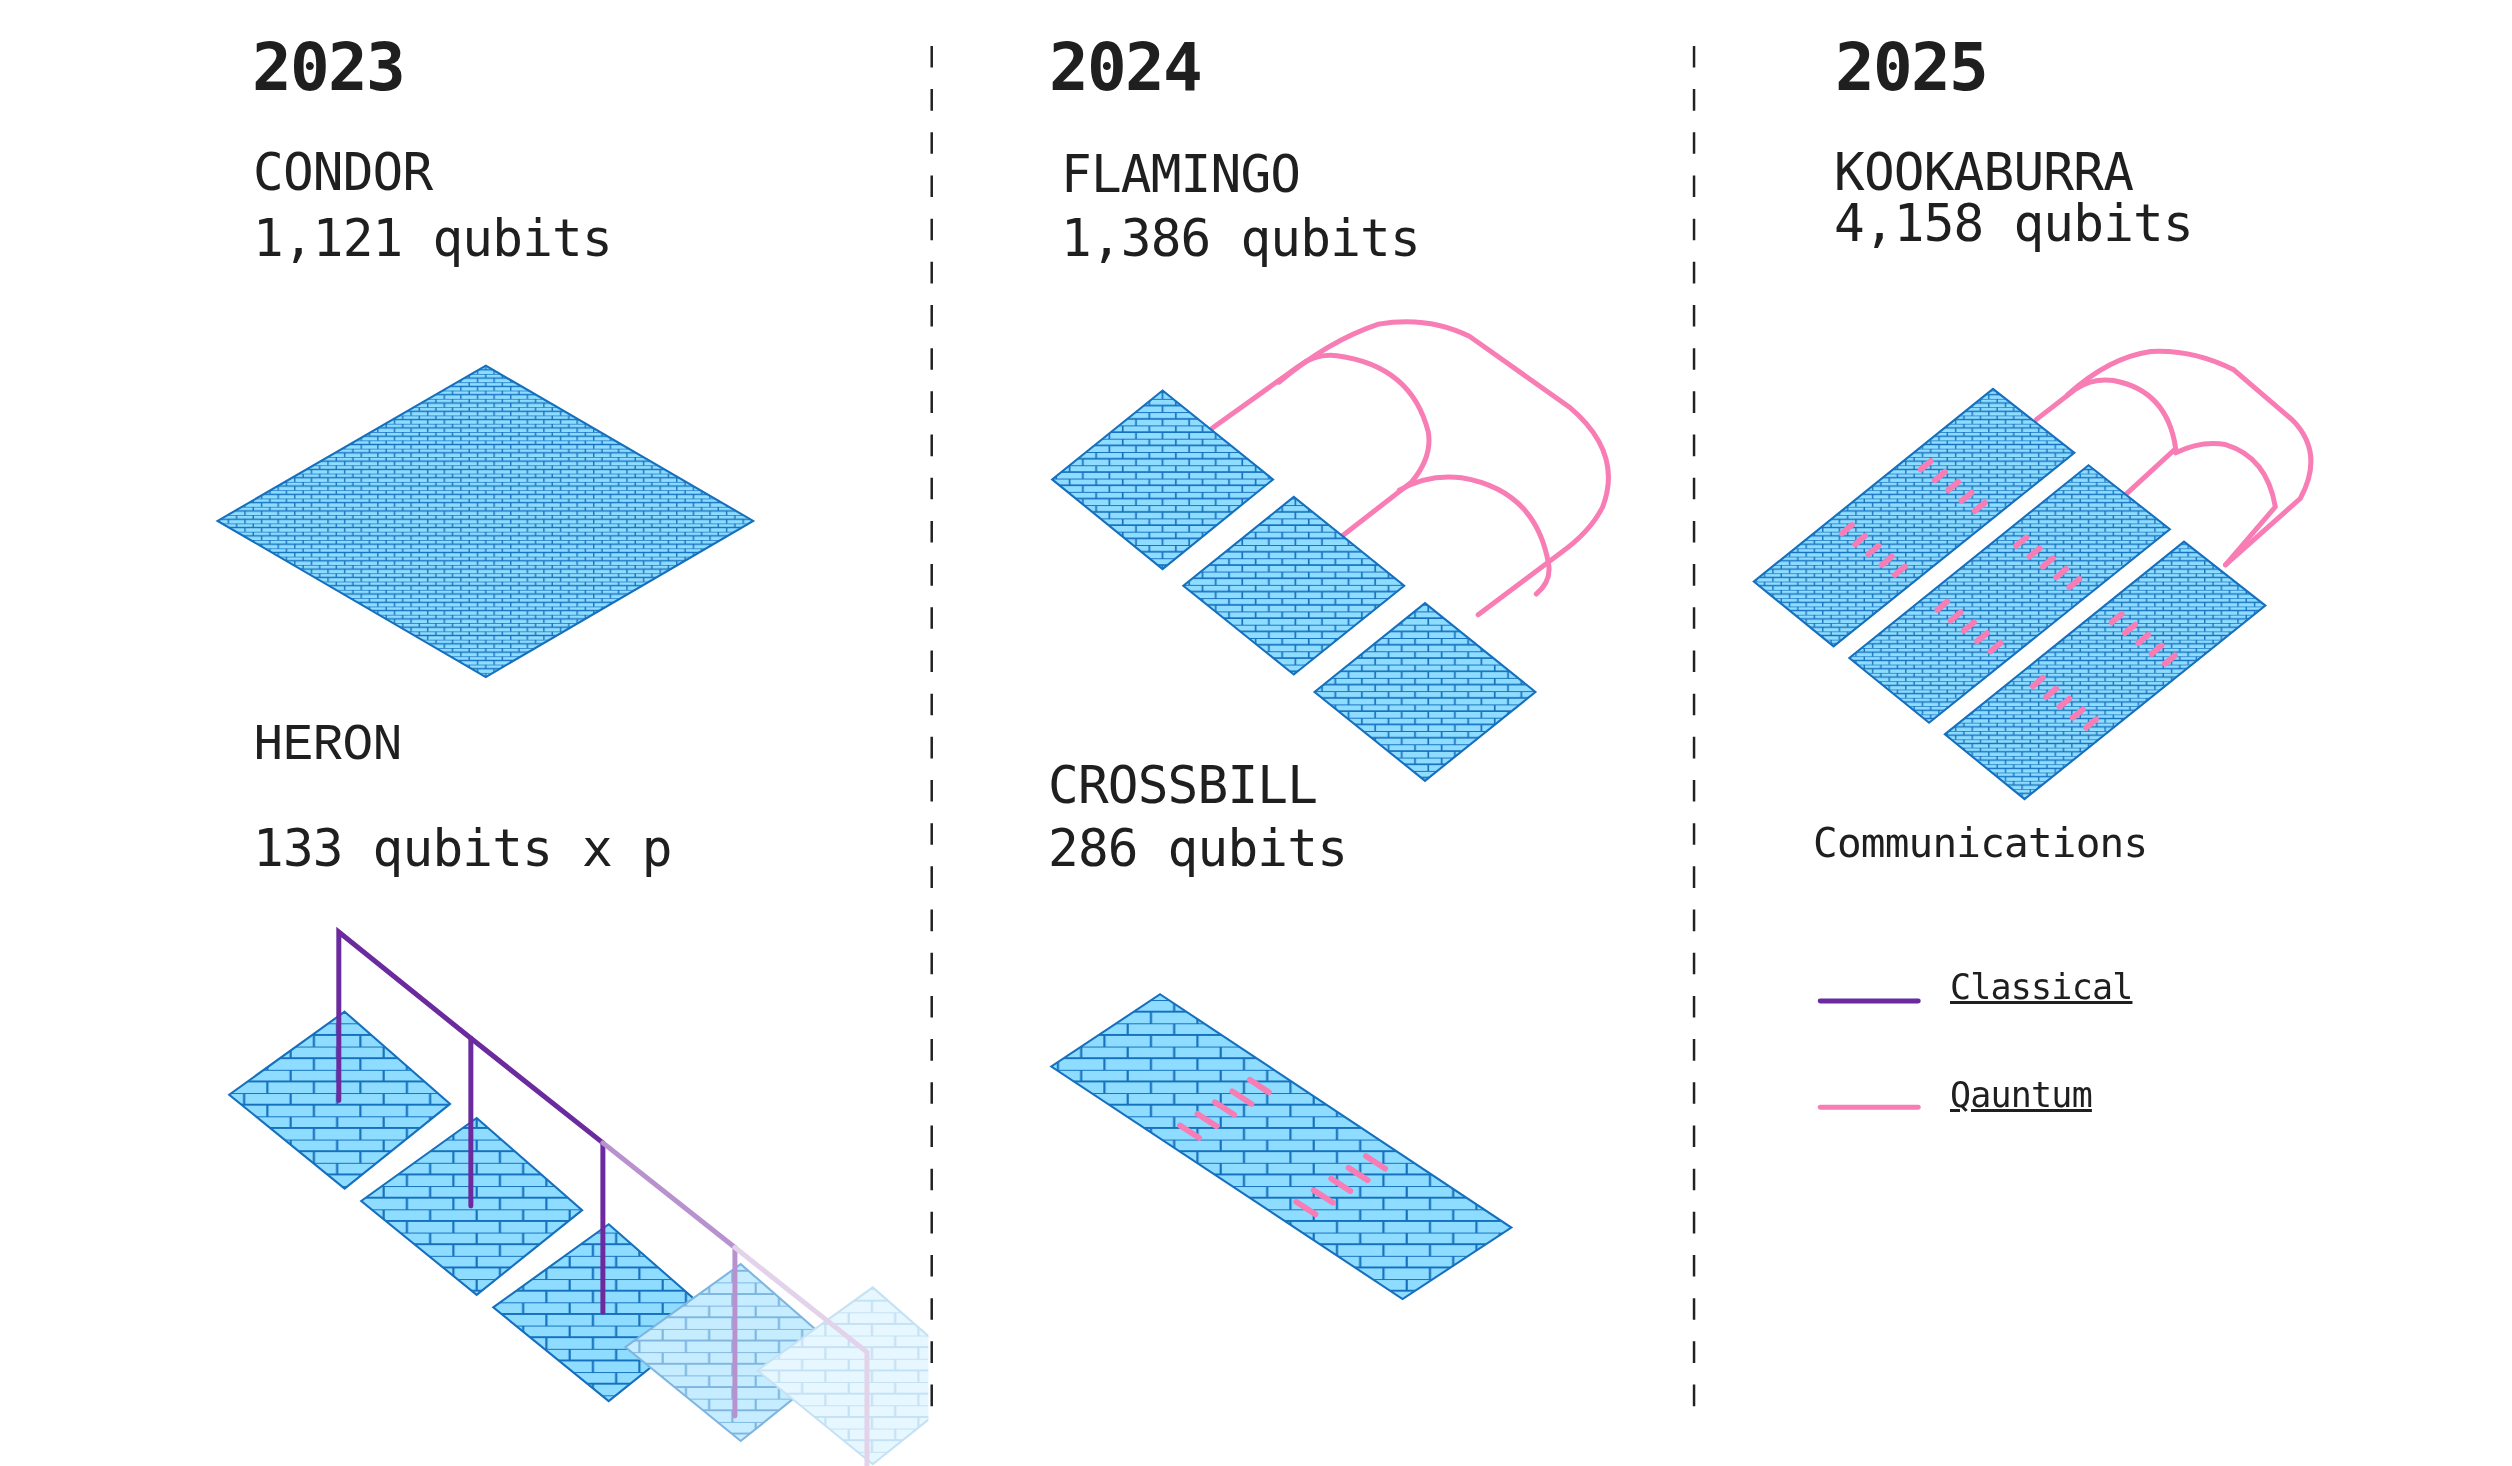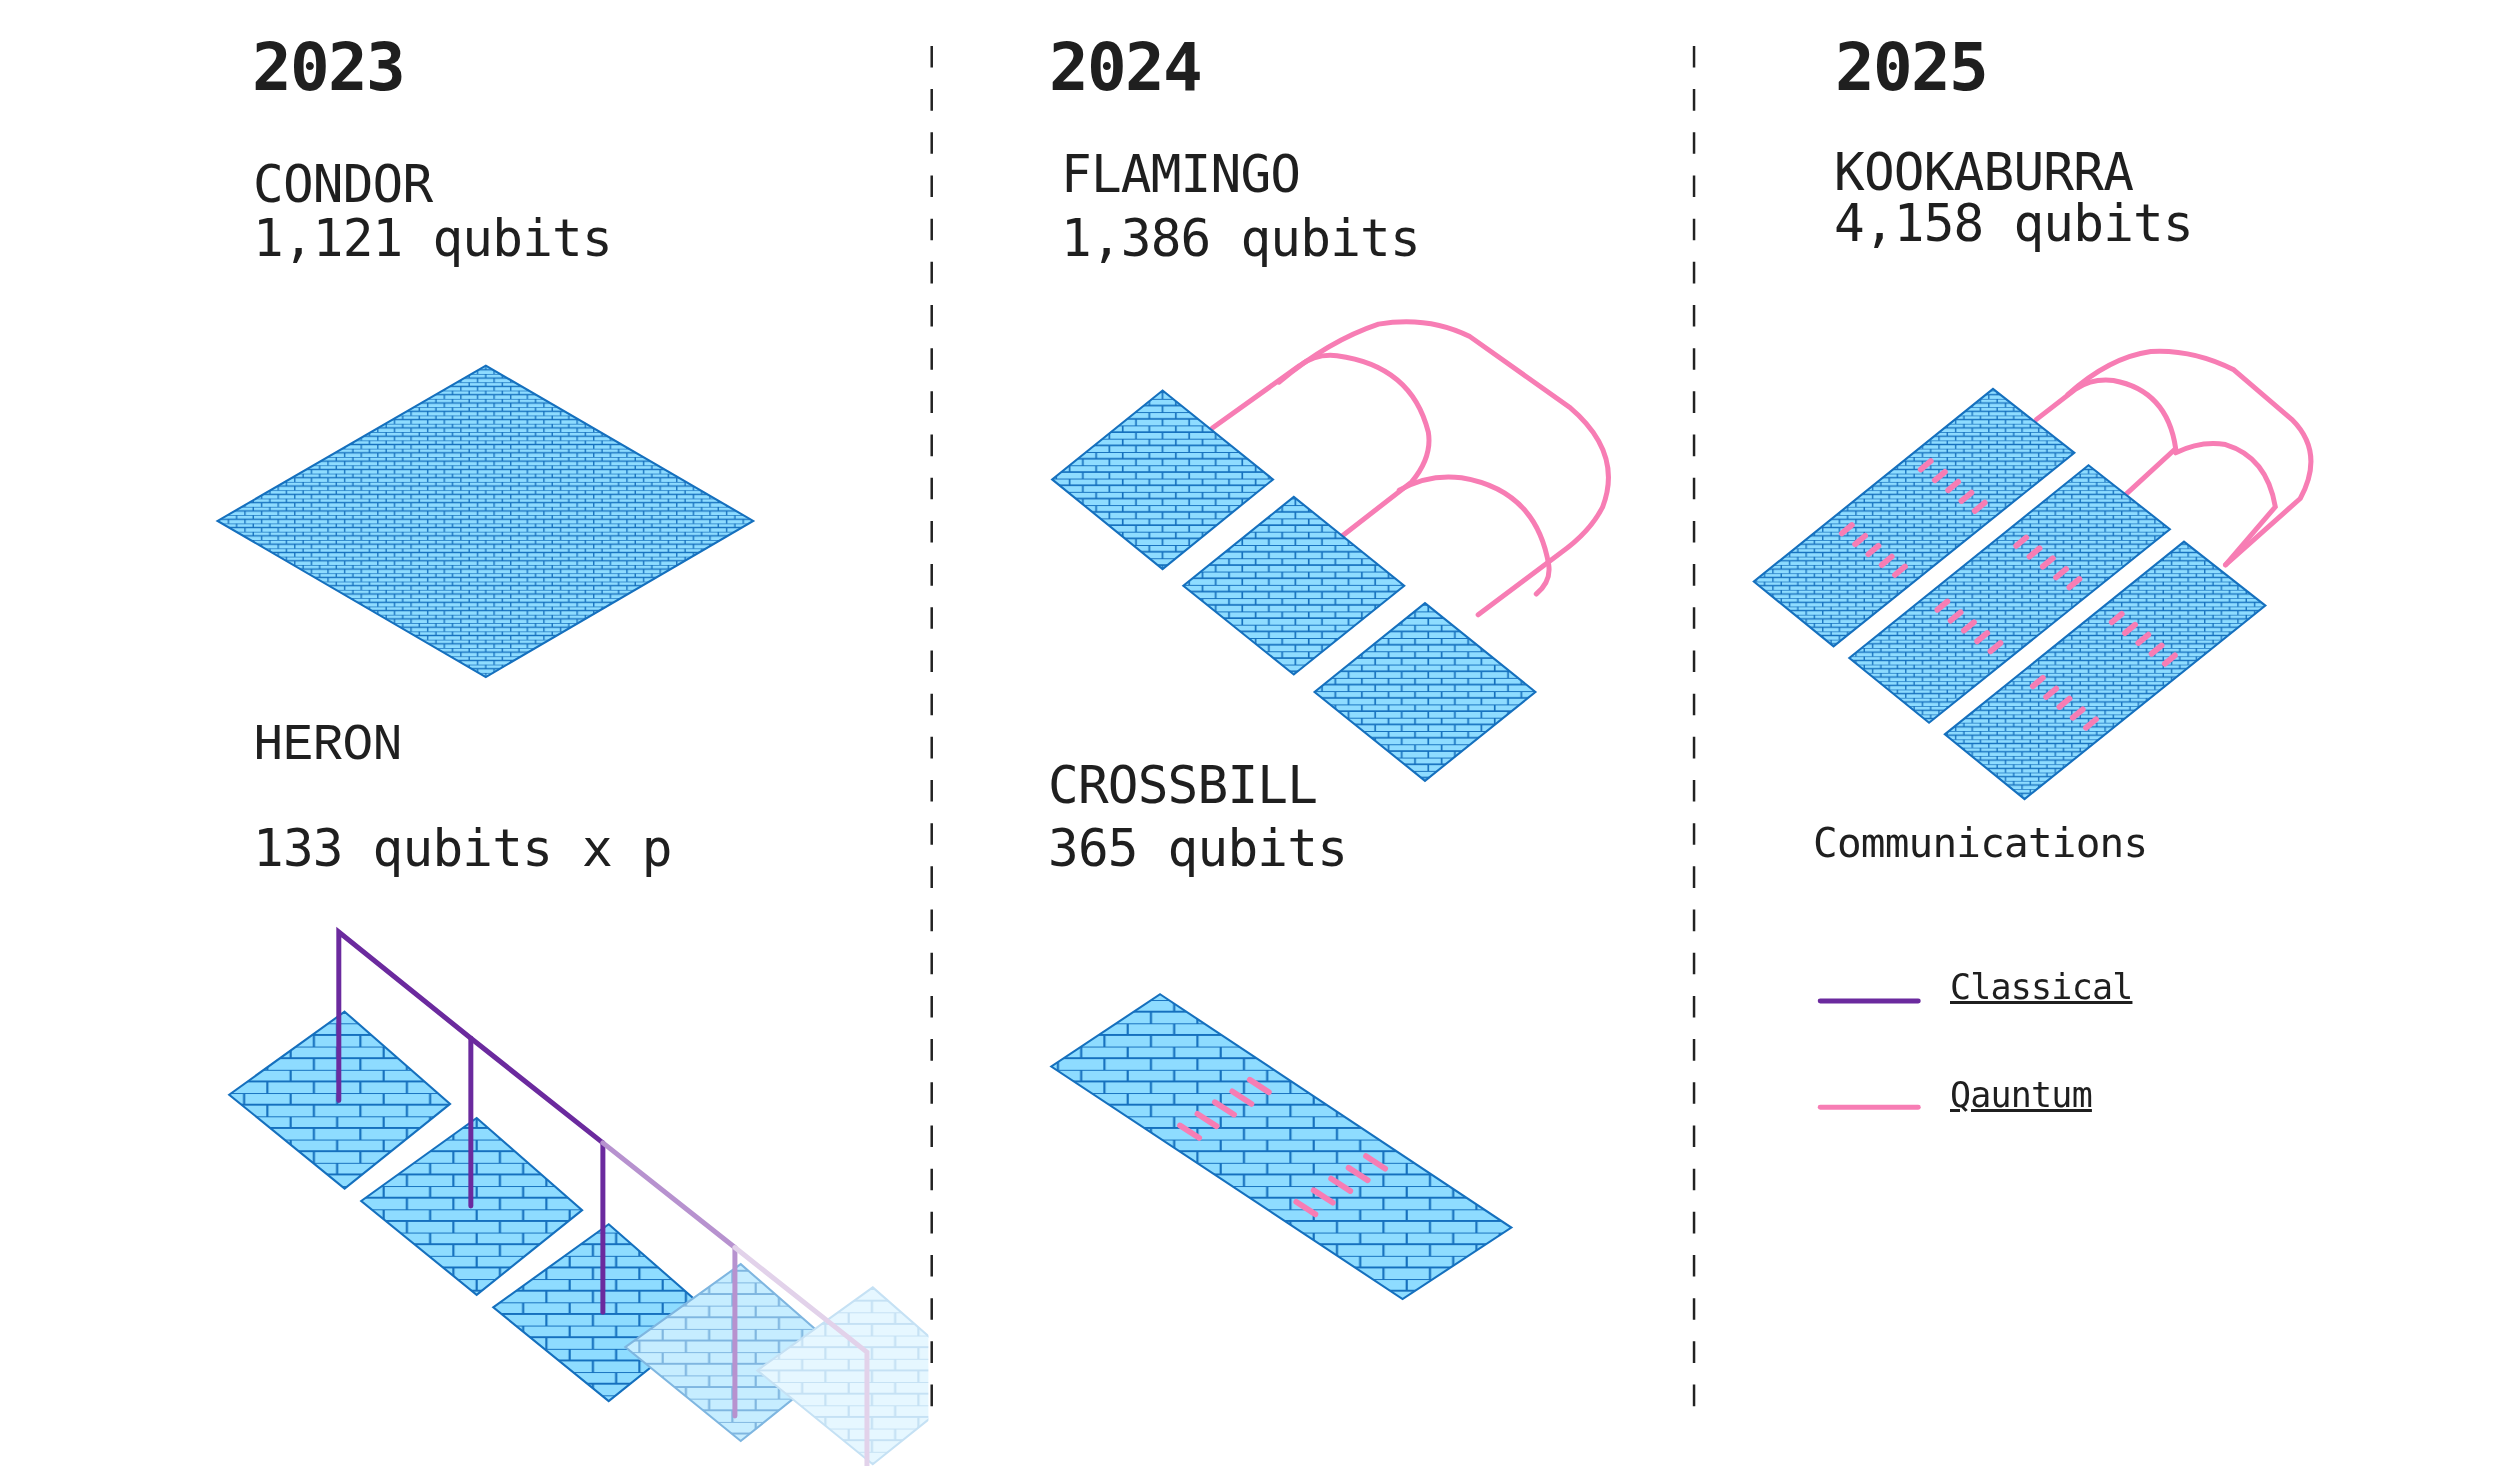--- a/index.html
+++ b/index.html
@@ -9,30 +9,30 @@
   .year { font-weight:700; font-size:66px; letter-spacing:-1.7px; }
   .name { font-size:51px; letter-spacing:-0.8px; }
   .legend-title { font-size:41px; letter-spacing:-0.8px; }
   .legend-label { font-size:35px; letter-spacing:-0.8px;text-decoration:underline; }
   svg.art { position:absolute; left:0; top:0; }
 </style>
 </head>
 <body>
 
 <div class="txt year" style="left:252px; top:35px;">2023</div>
-<div class="txt name" style="left:253px; top:159px;">CONDOR</div>
+<div class="txt name" style="left:253px; top:147px;">CONDOR</div>
 <div class="txt name" style="left:253px; top:213px;">1,121 qubits</div>
 <div class="txt name" style="left:253px; top:720px;font-family:Liberation Mono, monospace;">HERON</div>
 <div class="txt name" style="left:253px; top:823px;">133 qubits x p</div>
 
 <div class="txt year" style="left:1049px; top:35px;">2024</div>
 <div class="txt name" style="left:1061px; top:149px;">FLAMINGO</div>
 <div class="txt name" style="left:1061px; top:213px;">1,386 qubits</div>
 <div class="txt name" style="left:1048px; top:760px;">CROSSBILL</div>
-<div class="txt name" style="left:1048px; top:823px;">365 qubits</div>
+<div class="txt name" style="left:1048px; top:823px;">286 qubits</div>
 
 <div class="txt year" style="left:1835px; top:35px;">2025</div>
 <div class="txt name" style="left:1834px; top:147px;">KOOKABURRA</div>
 <div class="txt name" style="left:1834px; top:198px;">4,158 qubits</div>
 
 <div class="txt legend-title" style="left:1813px; top:823px;">Communications</div>
 <div class="txt legend-label" style="left:1950px; top:970px;">Classical</div>
 <div class="txt legend-label" style="left:1950px; top:1078px;">Qauntum</div>
 
 <svg class="art" width="2512" height="1467" viewBox="0 0 3025 1766" xmlns="http://www.w3.org/2000/svg">

